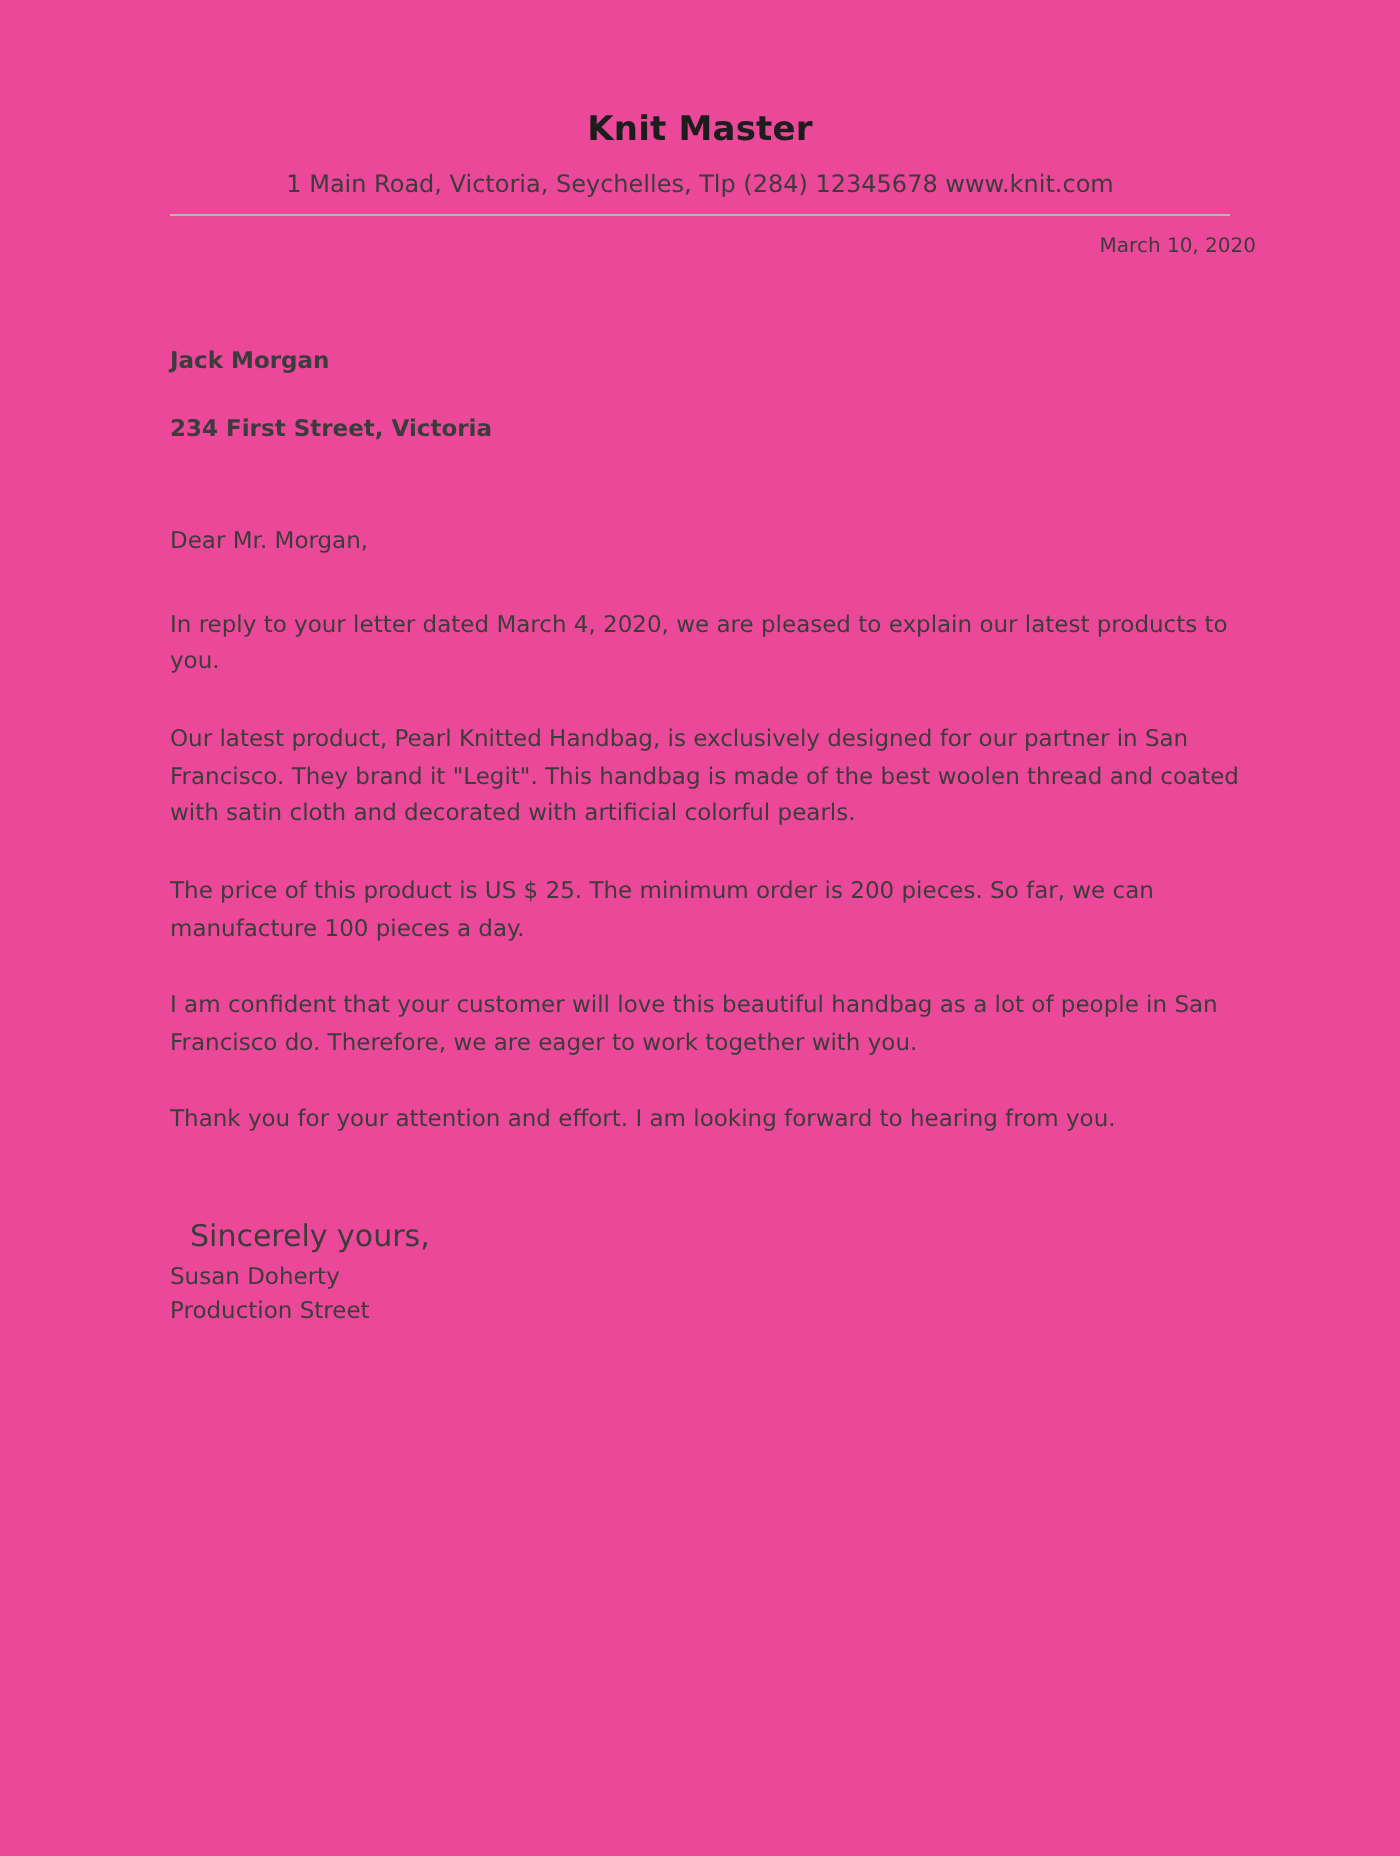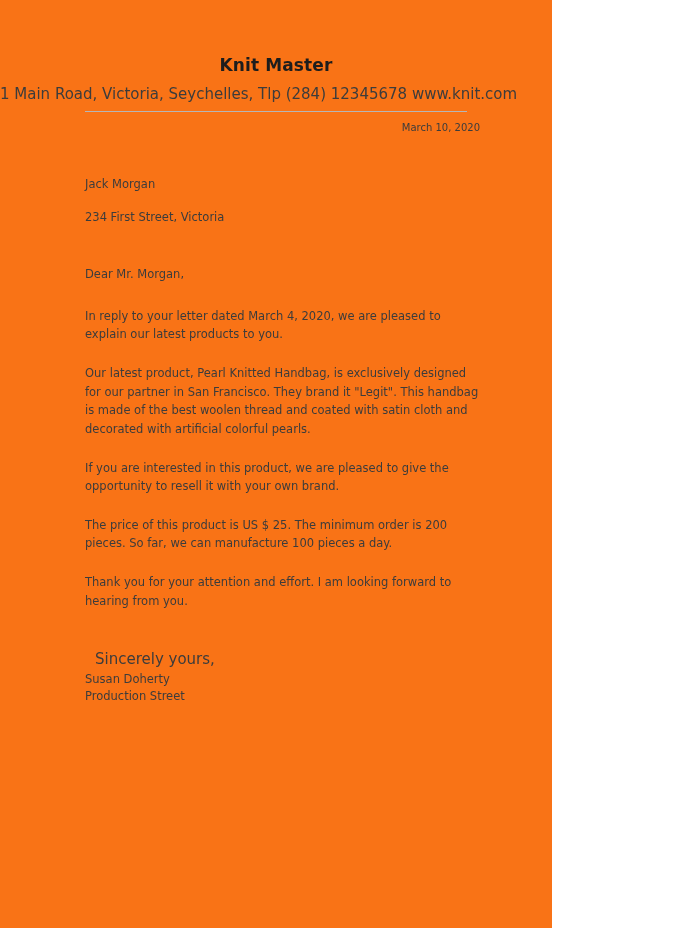--- a/index.html
+++ b/index.html
@@ -10,43 +10,43 @@
   body {
     width: 700px;
     height: 928px;
     font-family: "DejaVu Sans", sans-serif;
     color: #3c3c3c;
     -webkit-font-smoothing: antialiased;
   }
 
   .page {
     position: relative;
-    width: 552px;
+    width: 700px;
     height: 928px;
-    background: #f97316;
+    background: #ec4899;
     box-sizing: border-box;
     overflow: hidden;
   }
 
   
   .letterhead {
     padding-top: 55px;
   }
   .company-name {
     text-align: center;
     font-size: 17px;
     font-weight: bold;
     color: #1d1d1d;
     letter-spacing: 0.1px;
     line-height: 1.25;
     margin: 0;
   }
   .company-contact {
-    text-align: left;
-    font-size: 15px;
+    text-align: center;
+    font-size: 12px;
     font-weight: normal;
     color: #3c3c3c;
     margin: 9px 0 0 0;
     line-height: 1.3;
   }
   .head-rule {
     margin: 6px 85px 0 85px;
     height: 1px;
     background: #b6b6b6;
     border: 0;
@@ -60,20 +60,21 @@
   .letter-date {
     text-align: right;
     font-size: 10px;
     color: #3c3c3c;
     margin-top: 9px;
     line-height: 1.3;
   }
 
   .recipient {
     margin-top: 42px;
+    font-weight: bold;
   }
   .recipient-line {
     font-size: 11.5px;
     line-height: 1.45;
     color: #3c3c3c;
     margin: 0 0 17px 0;
   }
 
   .salutation {
     font-size: 11.5px;
@@ -130,22 +131,22 @@
     <div class="recipient">
       <p class="recipient-line">Jack Morgan</p>
       <p class="recipient-line">234 First Street, Victoria</p>
     </div>
 
     <p class="salutation">Dear Mr. Morgan,</p>
 
     <div class="body-paragraphs">
       <p class="body-paragraph">In reply to your letter dated March 4, 2020, we are pleased to explain our latest products to you.</p>
       <p class="body-paragraph">Our latest product, Pearl Knitted Handbag, is exclusively designed for our partner in San Francisco. They brand it "Legit". This handbag is made of the best woolen thread and coated with satin cloth and decorated with artificial colorful pearls.</p>
-      <p class="body-paragraph">If you are interested in this product, we are pleased to give the opportunity to resell it with your own brand.</p>
       <p class="body-paragraph">The price of this product is US $ 25. The minimum order is 200 pieces. So far, we can manufacture 100 pieces a day.</p>
+      <p class="body-paragraph">I am confident that your customer will love this beautiful handbag as a lot of people in San Francisco do. Therefore, we are eager to work together with you.</p>
       <p class="body-paragraph">Thank you for your attention and effort. I am looking forward to hearing from you.</p>
     </div>
 
     <p class="closing">Sincerely yours,</p>
 
     <div class="signature-block">
       <p class="signature-line">Susan Doherty</p>
       <p class="signature-line">Production Street</p>
     </div>
 

